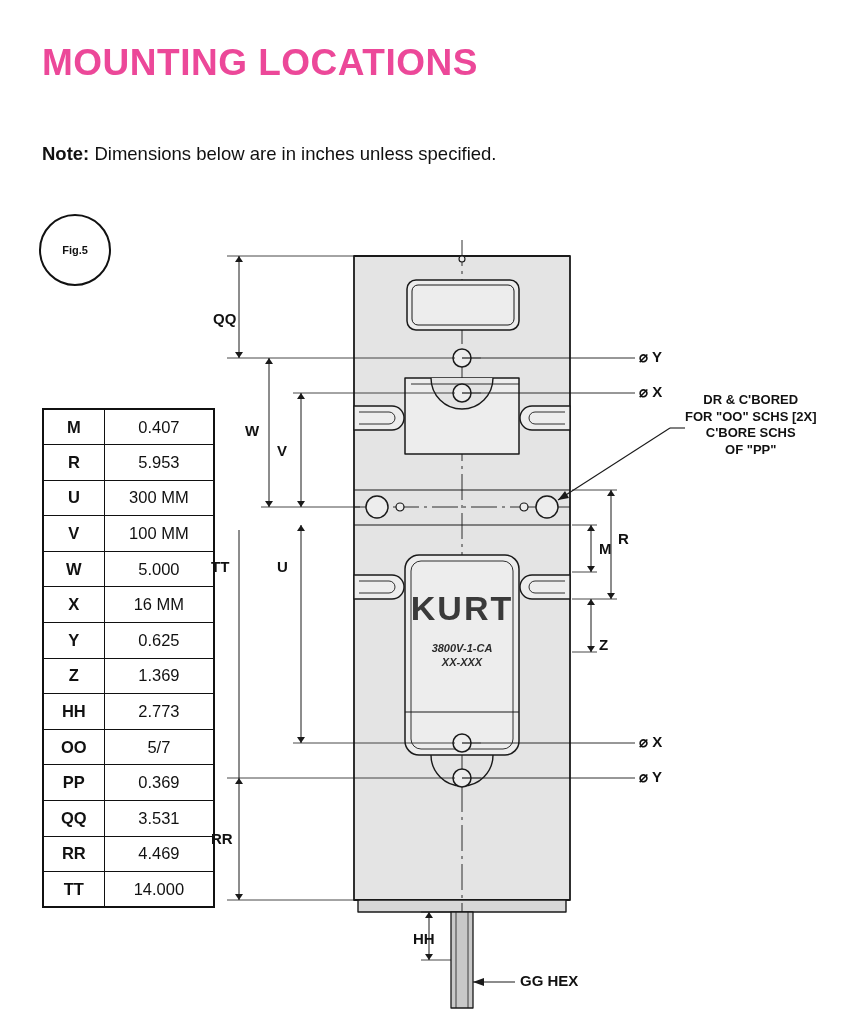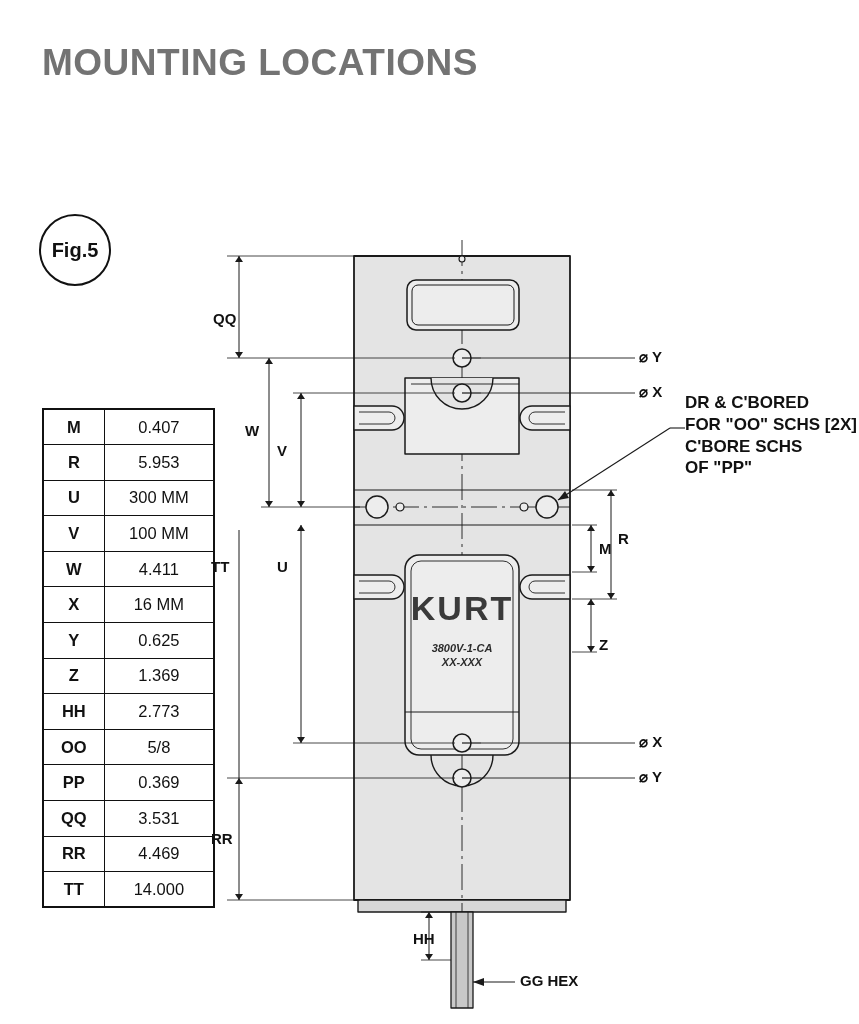--- a/index.html
+++ b/index.html
@@ -15,39 +15,39 @@
     overflow: hidden;
     background: #ffffff;
   }
   
   #title {
     position: absolute;
     left: 42px; top: 42px;
     font-size: 37px;
     font-weight: bold;
     letter-spacing: 0.5px;
-    color: #737373;
+    color: #ec4899;
   }
   #note {
     position: absolute;
     left: 42px; top: 143px;
     font-size: 18.5px;
     color: #111;
   }
   #note .note-label { font-weight: bold; }
 
   
   #fig-badge {
     position: absolute;
     left: 39px; top: 214px;
     width: 72px; height: 72px;
     border: 2px solid #111;
     border-radius: 50%;
     display: flex; align-items: center; justify-content: center;
-    font-size: 20px; font-weight: bold;
+    font-size: 11px; font-weight: bold;
     color: #111;
   }
 
   
   #dim-table {
     position: absolute;
     left: 42px; top: 408px;
     width: 173px;
     border: 2px solid #111;
     border-collapse: collapse;
@@ -76,34 +76,38 @@
 
   .lbl {
     position: absolute;
     font-size: 15px;
     font-weight: bold;
     color: #111;
     white-space: nowrap;
   }
   .callout {
     position: absolute;
-    font-size: 17px;
+    font-size: 13px;
     font-weight: bold;
     line-height: 1.28;
     color: #111;
     white-space: nowrap;
+    text-align: center;
   }
 </style>
 </head>
 <body>
 
 <div id="page">
 
   <div id="title">MOUNTING LOCATIONS</div>
 
+  <div id="note">
+    <span class="note-label">Note:</span><span> Dimensions below are in inches unless specified.</span>
+  </div>
 
   <div id="fig-badge">
     <span>Fig.5</span>
   </div>
 
   <table id="dim-table">
     <tbody>
       <tr>
         <td class="k">M</td>
         <td class="v">0.407</td>
@@ -115,41 +119,41 @@
       <tr>
         <td class="k">U</td>
         <td class="v">300 MM</td>
       </tr>
       <tr>
         <td class="k">V</td>
         <td class="v">100 MM</td>
       </tr>
       <tr>
         <td class="k">W</td>
-        <td class="v">4.411</td>
+        <td class="v">5.000</td>
       </tr>
       <tr>
         <td class="k">X</td>
         <td class="v">16 MM</td>
       </tr>
       <tr>
         <td class="k">Y</td>
         <td class="v">0.625</td>
       </tr>
       <tr>
         <td class="k">Z</td>
         <td class="v">1.369</td>
       </tr>
       <tr>
         <td class="k">HH</td>
         <td class="v">2.773</td>
       </tr>
       <tr>
         <td class="k">OO</td>
-        <td class="v">5/8</td>
+        <td class="v">5/7</td>
       </tr>
       <tr>
         <td class="k">PP</td>
         <td class="v">0.369</td>
       </tr>
       <tr>
         <td class="k">QQ</td>
         <td class="v">3.531</td>
       </tr>
       <tr>

